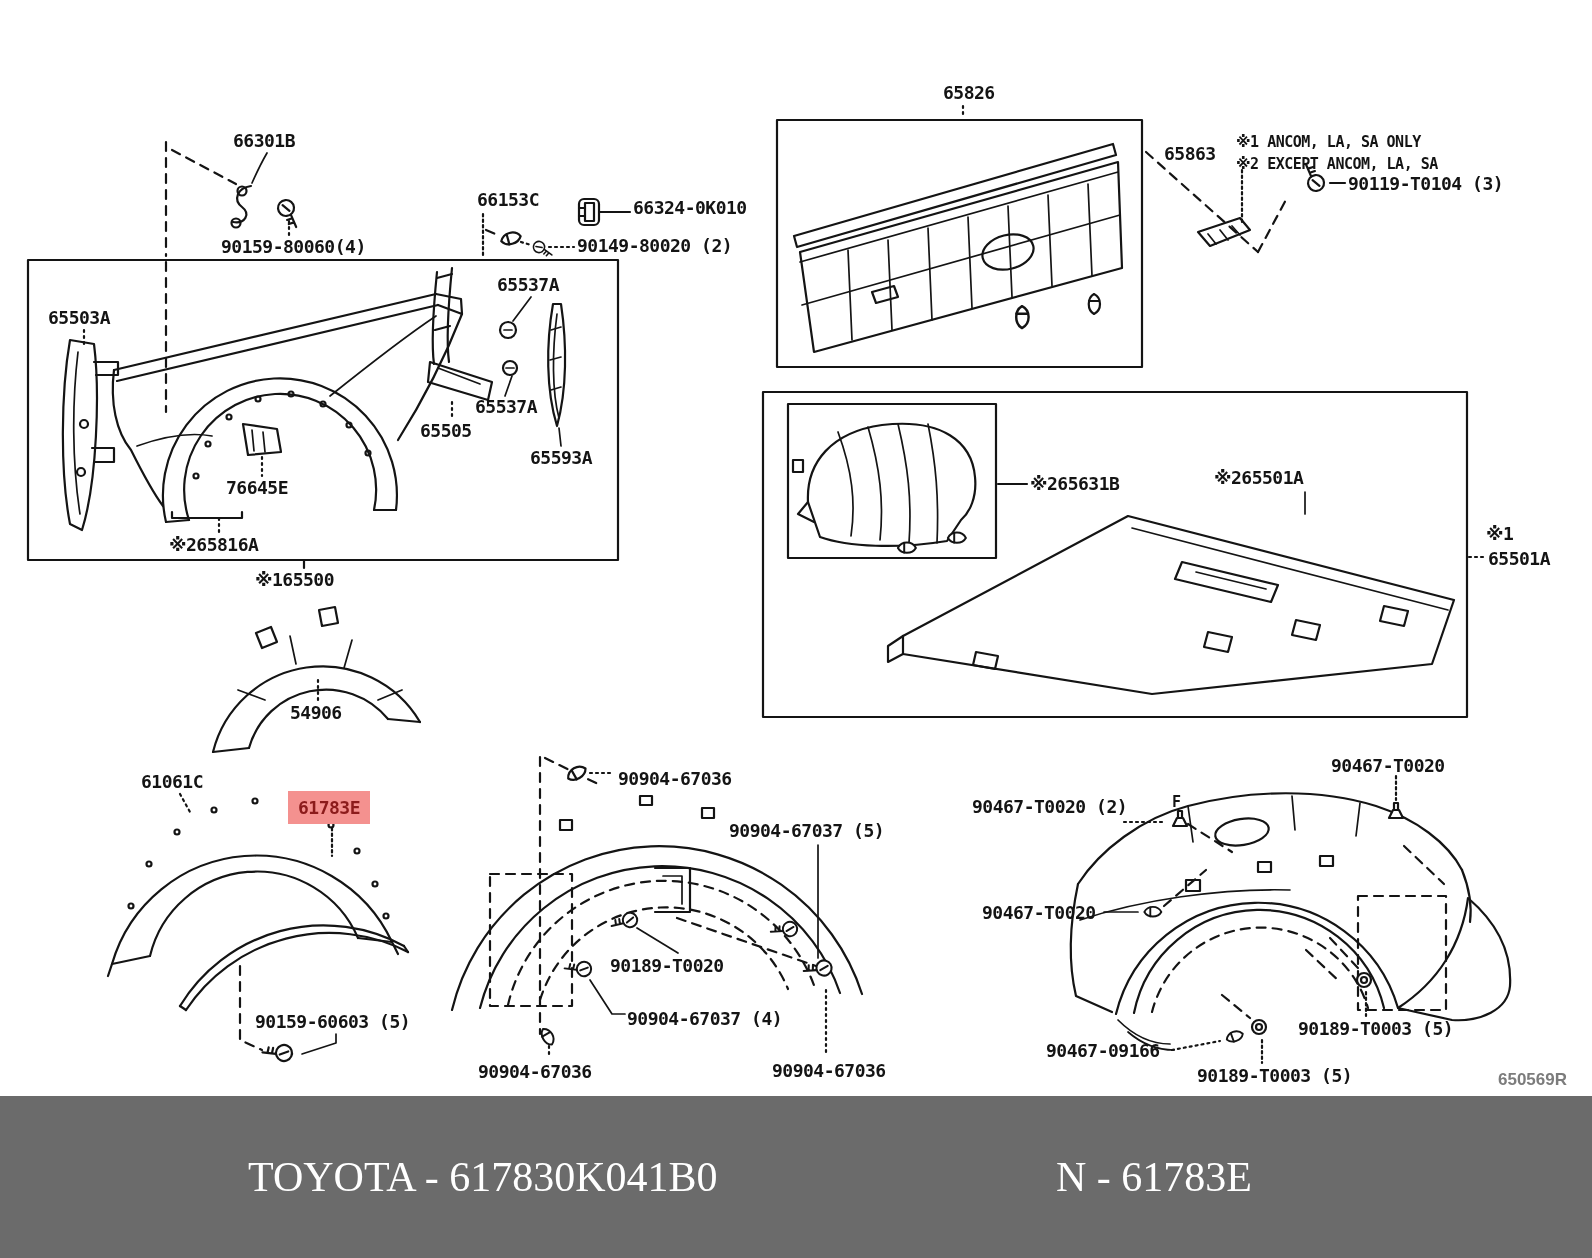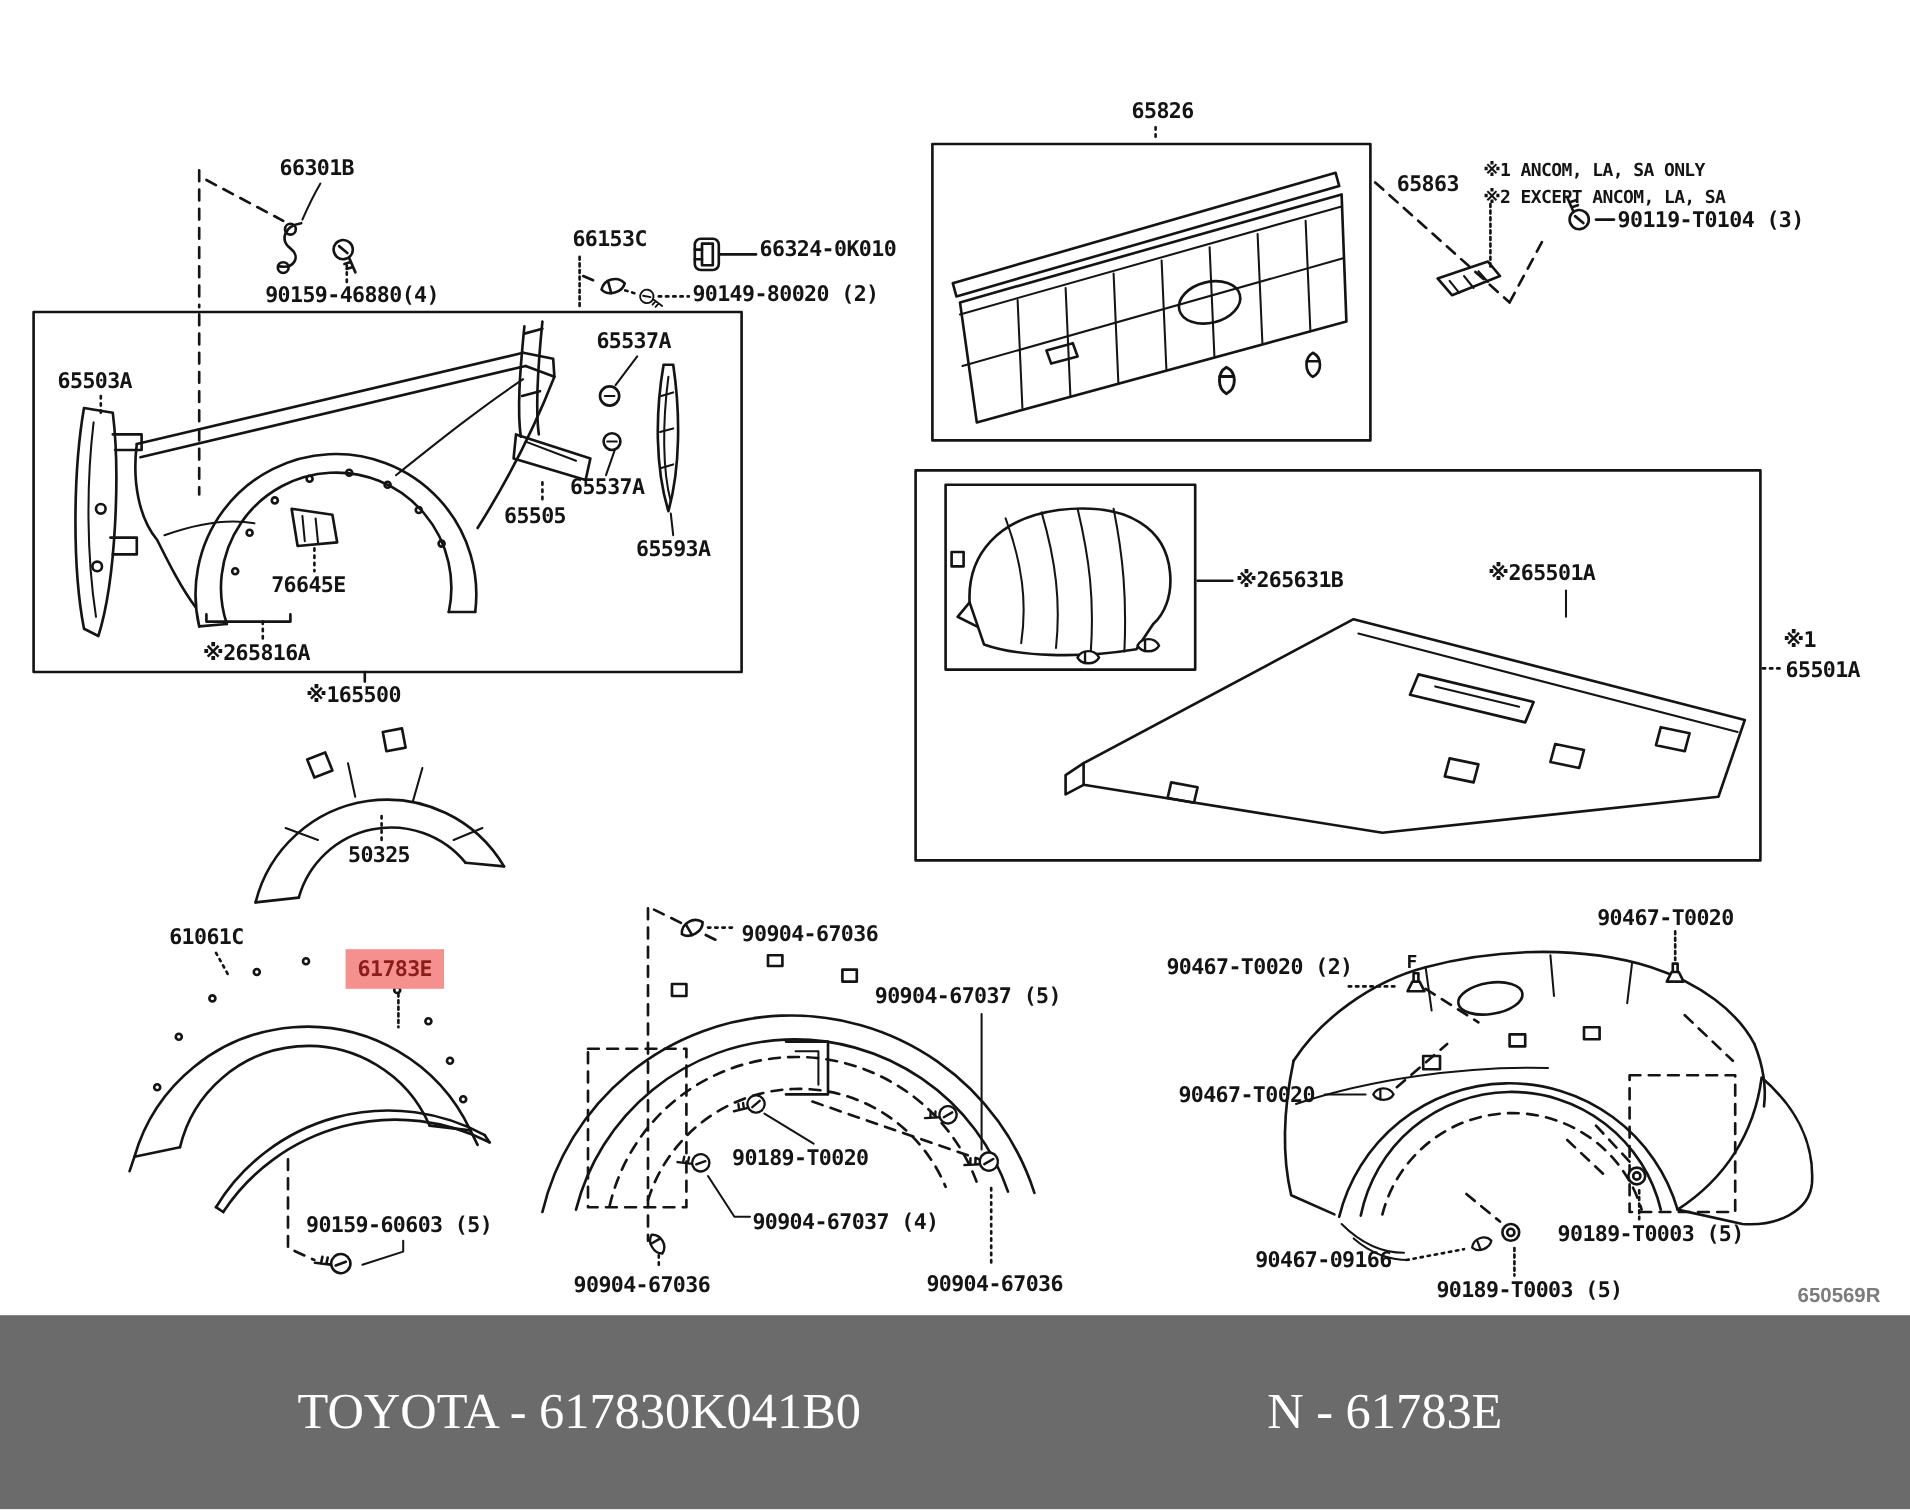--- a/index.html
+++ b/index.html
@@ -284,40 +284,40 @@
       <path class="hatch" d="M1366,992 V1016"></path>
       <use href="#g-nut" transform="translate(1259,1027)"></use>
       <path class="hatch" d="M1262,1040 V1063"></path>
       <path class="dash" d="M1330,938 L1358,968"></path>
       <path class="dash" d="M1222,995 L1250,1018"></path>
     </g>
   </g>
 </svg>
 
 <div class="lbl" style="left:233px;top:131px">66301B</div>
-<div class="lbl" style="left:221px;top:237px">90159-46880(4)</div>
+<div class="lbl" style="left:221px;top:237px">90159-80060(4)</div>
 <div class="lbl" style="left:477px;top:190px">66153C</div>
 <div class="lbl" style="left:633px;top:198px">66324-0K010</div>
 <div class="lbl" style="left:577px;top:236px">90149-80020 (2)</div>
 <div class="lbl" style="left:497px;top:275px">65537A</div>
 <div class="lbl" style="left:48px;top:308px">65503A</div>
 <div class="lbl" style="left:420px;top:421px">65505</div>
 <div class="lbl" style="left:475px;top:397px">65537A</div>
 <div class="lbl" style="left:530px;top:448px">65593A</div>
 <div class="lbl" style="left:226px;top:478px">76645E</div>
 <div class="lbl" style="left:169px;top:535px">※265816A</div>
 <div class="lbl" style="left:255px;top:570px">※165500</div>
 <div class="lbl" style="left:943px;top:83px">65826</div>
 <div class="lbl" style="left:1164px;top:144px">65863</div>
 <div class="lbl" style="left:1348px;top:174px">90119-T0104 (3)</div>
 <div class="lbl" style="left:1030px;top:474px">※265631B</div>
-<div class="lbl" style="left:1240px;top:468px">※265501A</div>
+<div class="lbl" style="left:1214px;top:468px">※265501A</div>
 <div class="lbl" style="left:1486px;top:524px">※1</div>
 <div class="lbl" style="left:1488px;top:549px">65501A</div>
-<div class="lbl" style="left:290px;top:703px">50325</div>
+<div class="lbl" style="left:290px;top:703px">54906</div>
 <div class="lbl" style="left:141px;top:772px">61061C</div>
 <div class="lbl hl" style="left:288px;top:791px">61783E</div>
 <div class="lbl" style="left:255px;top:1012px">90159-60603 (5)</div>
 <div class="lbl" style="left:618px;top:769px">90904-67036</div>
 <div class="lbl" style="left:729px;top:821px">90904-67037 (5)</div>
 <div class="lbl" style="left:610px;top:956px">90189-T0020</div>
 <div class="lbl" style="left:627px;top:1009px">90904-67037 (4)</div>
 <div class="lbl" style="left:478px;top:1062px">90904-67036</div>
 <div class="lbl" style="left:772px;top:1061px">90904-67036</div>
 <div class="lbl" style="left:1331px;top:756px">90467-T0020</div>

